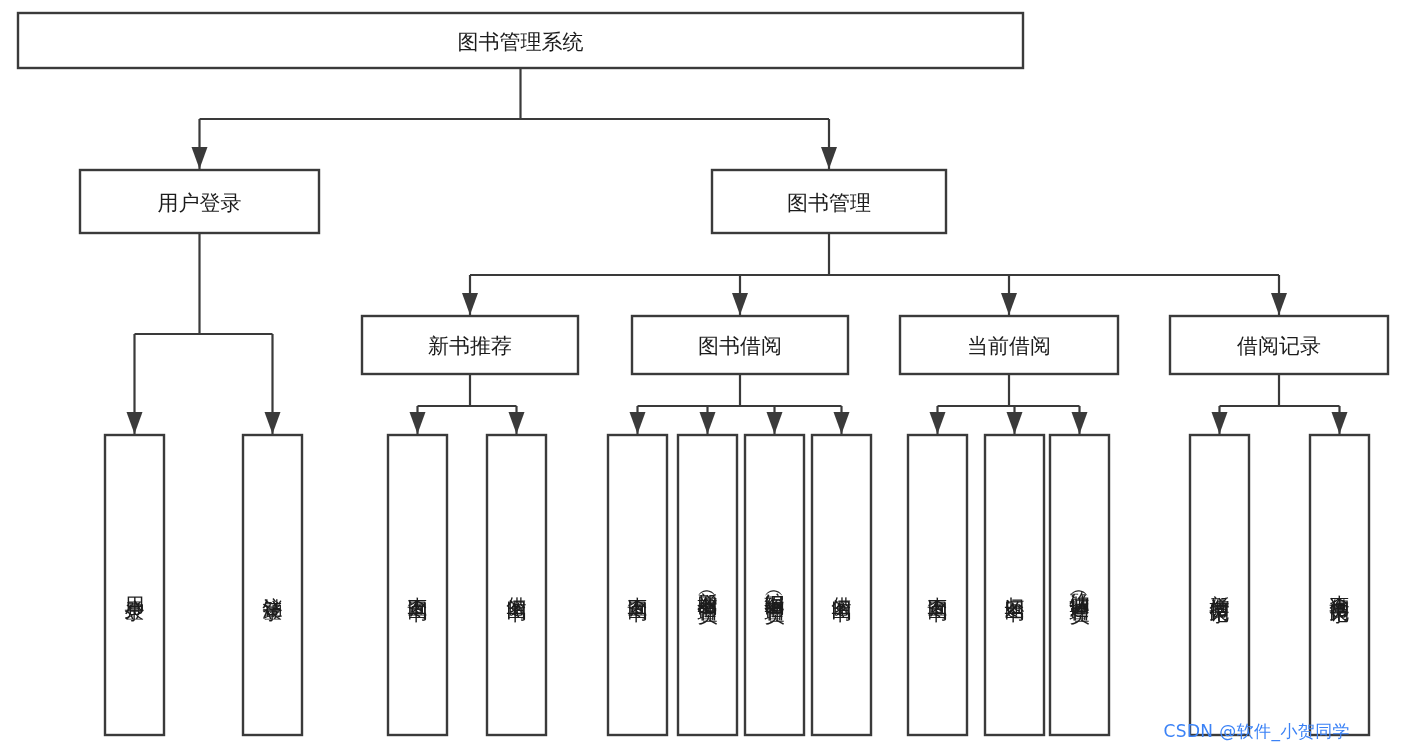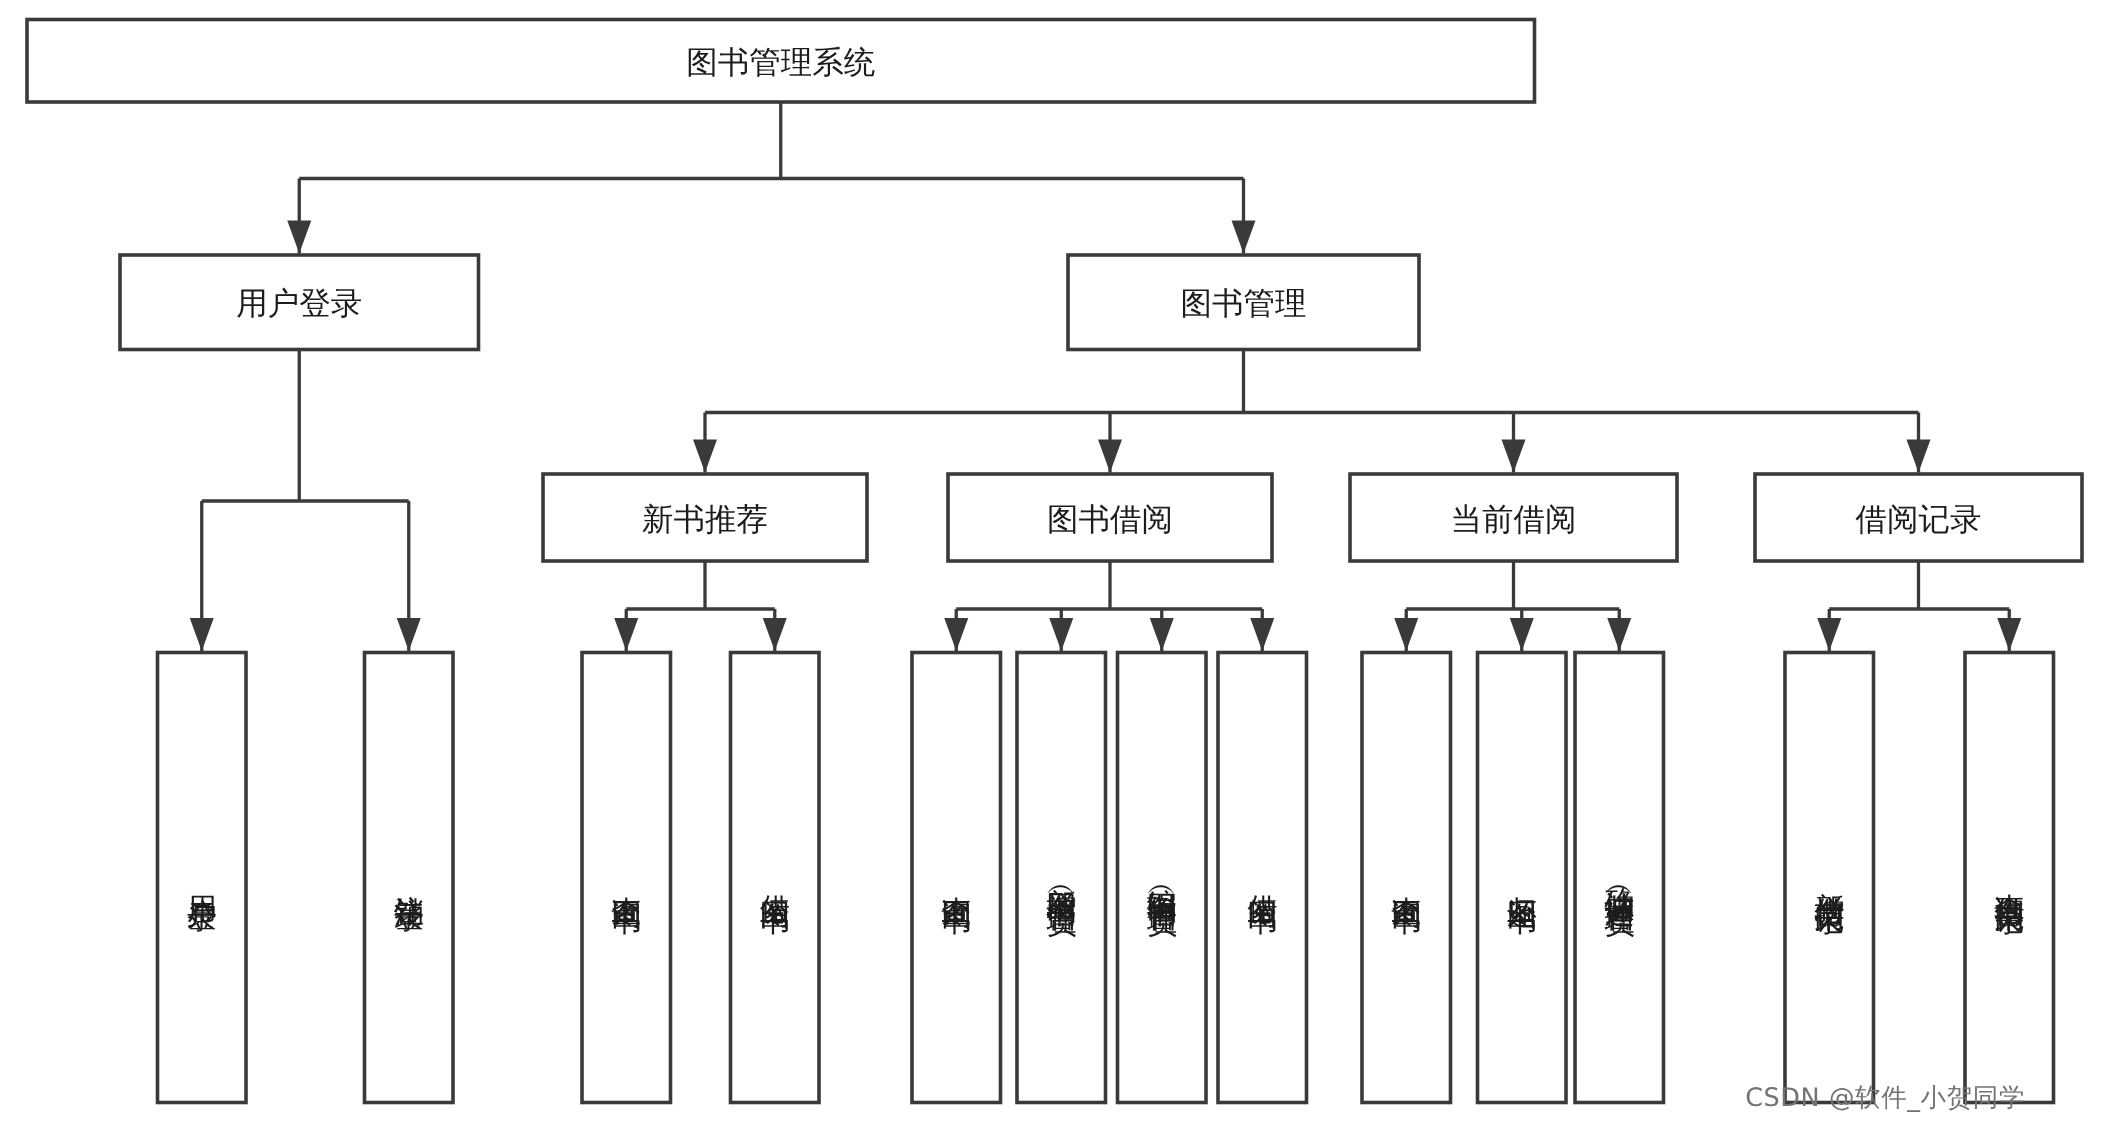--- a/index.html
+++ b/index.html
@@ -61,21 +61,21 @@
     white-space: nowrap;
     text-align: center;
     pointer-events: none;
   }
   .watermark {
     position: absolute;
     right: 6px;
     bottom: 4px;
     font-family: "DejaVu Sans", "Liberation Sans", sans-serif;
     font-size: 17px;
-    color: #737373;
+    color: #3b82f6;
     letter-spacing: 0.4px;
     white-space: nowrap;
   }
 </style>
 </head>
 <body>
 
 <div id="diagram-root">
 
   <svg id="tree-svg" viewBox="0 0 1405 747" xmlns="http://www.w3.org/2000/svg">

